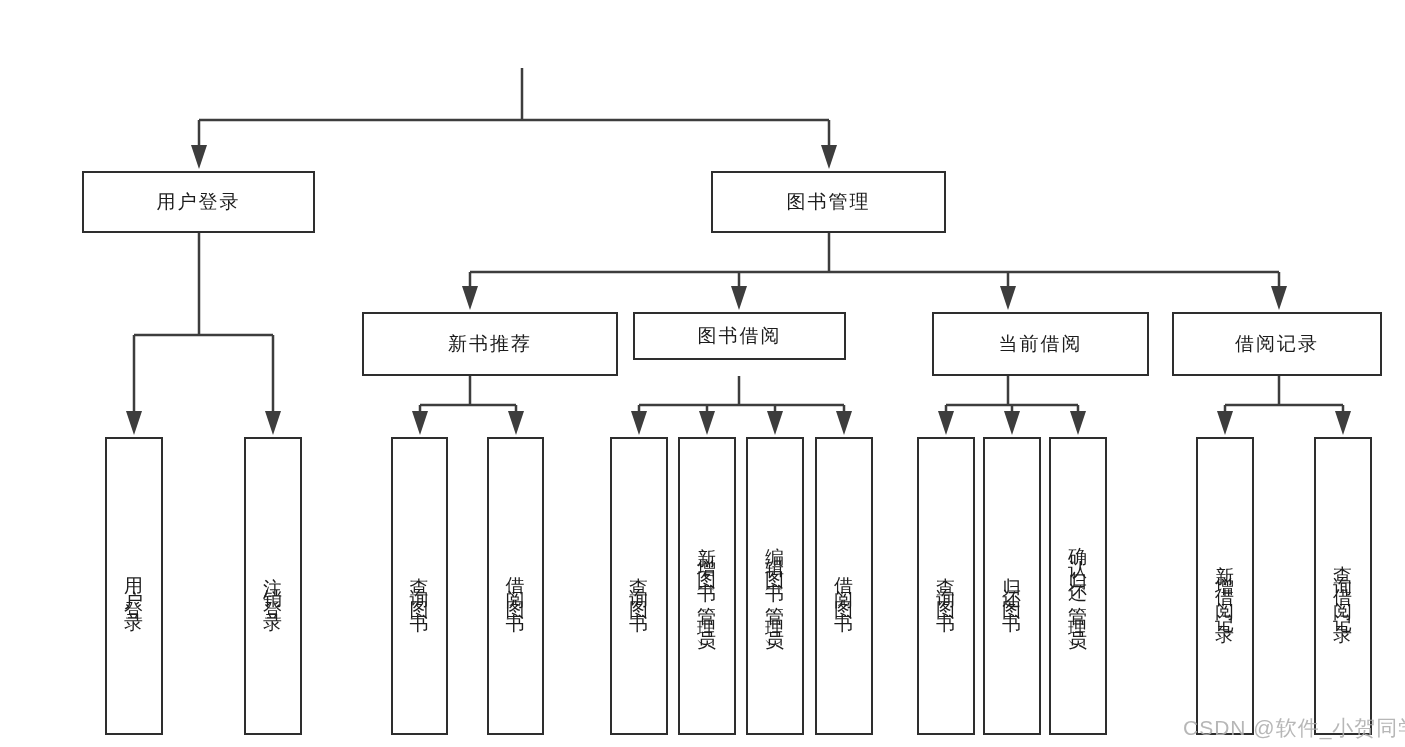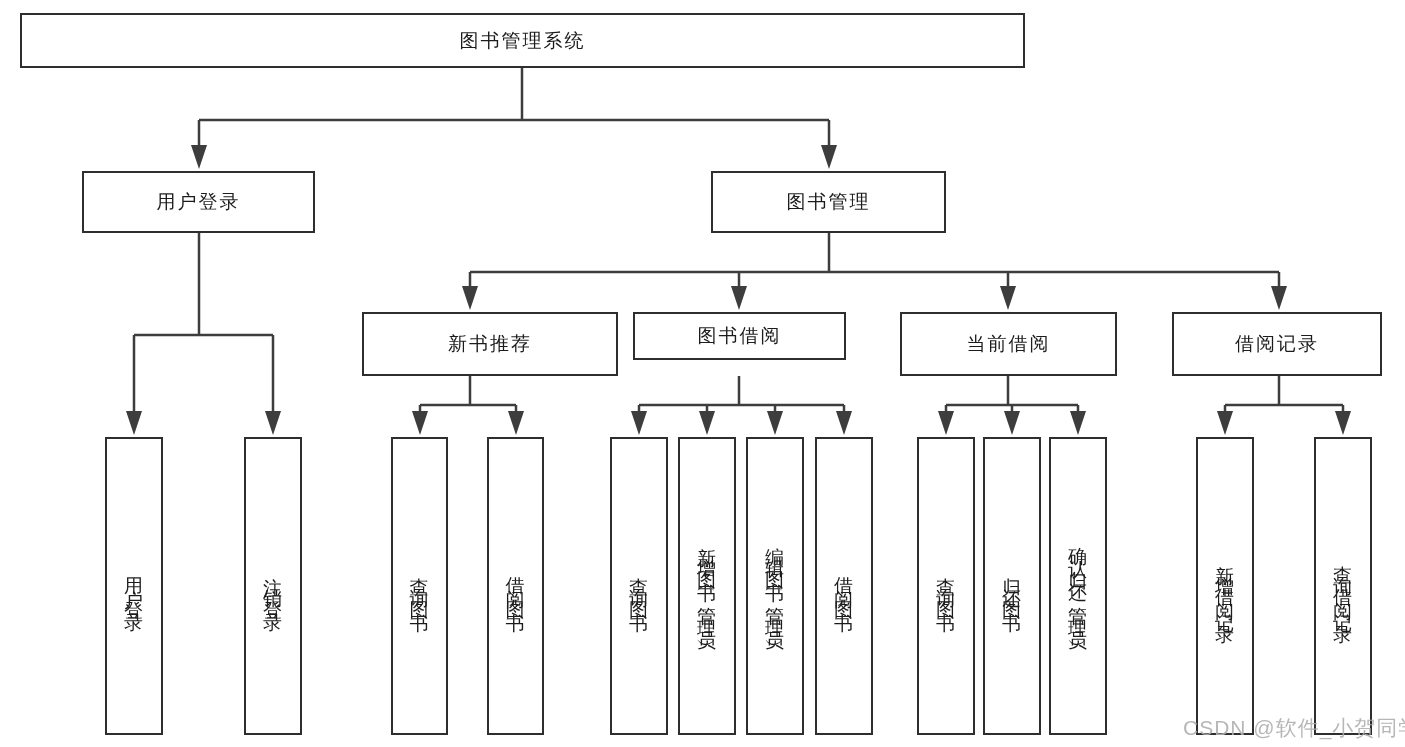--- a/index.html
+++ b/index.html
@@ -86,28 +86,27 @@
       <polygon points="767,411 783,411 775,435"></polygon>
       <polygon points="836,411 852,411 844,435"></polygon>
       <polygon points="938,411 954,411 946,435"></polygon>
       <polygon points="1004,411 1020,411 1012,435"></polygon>
       <polygon points="1070,411 1086,411 1078,435"></polygon>
       <polygon points="1217,411 1233,411 1225,435"></polygon>
       <polygon points="1335,411 1351,411 1343,435"></polygon>
     </g>
   </svg>
 
-  <div class="hbox" style="left:20px; top:13px; width:1005px; height:55px;">图书管理系统</div>
 
   <div class="hbox" style="left:82px; top:171px; width:233px; height:62px;">用户登录</div>
   <div class="hbox" style="left:711px; top:171px; width:235px; height:62px;">图书管理</div>
 
   <div class="hbox" style="left:362px; top:312px; width:256px; height:64px;">新书推荐</div>
   <div class="hbox" style="left:633px; top:312px; width:213px; height:48px;">图书借阅</div>
-  <div class="hbox" style="left:900px; top:312px; width:217px; height:64px;">当前借阅</div>
+  <div class="hbox" style="left:932px; top:312px; width:217px; height:64px;">当前借阅</div>
   <div class="hbox" style="left:1172px; top:312px; width:210px; height:64px;">借阅记录</div>
 
   <div class="vbox" style="left:105px; top:437px; width:58px; height:298px;">
     <span>用户登录</span>
   </div>
   <div class="vbox" style="left:244px; top:437px; width:58px; height:298px;">
     <span>注销登录</span>
   </div>
 
   <div class="vbox" style="left:391px; top:437px; width:57px; height:298px;">

